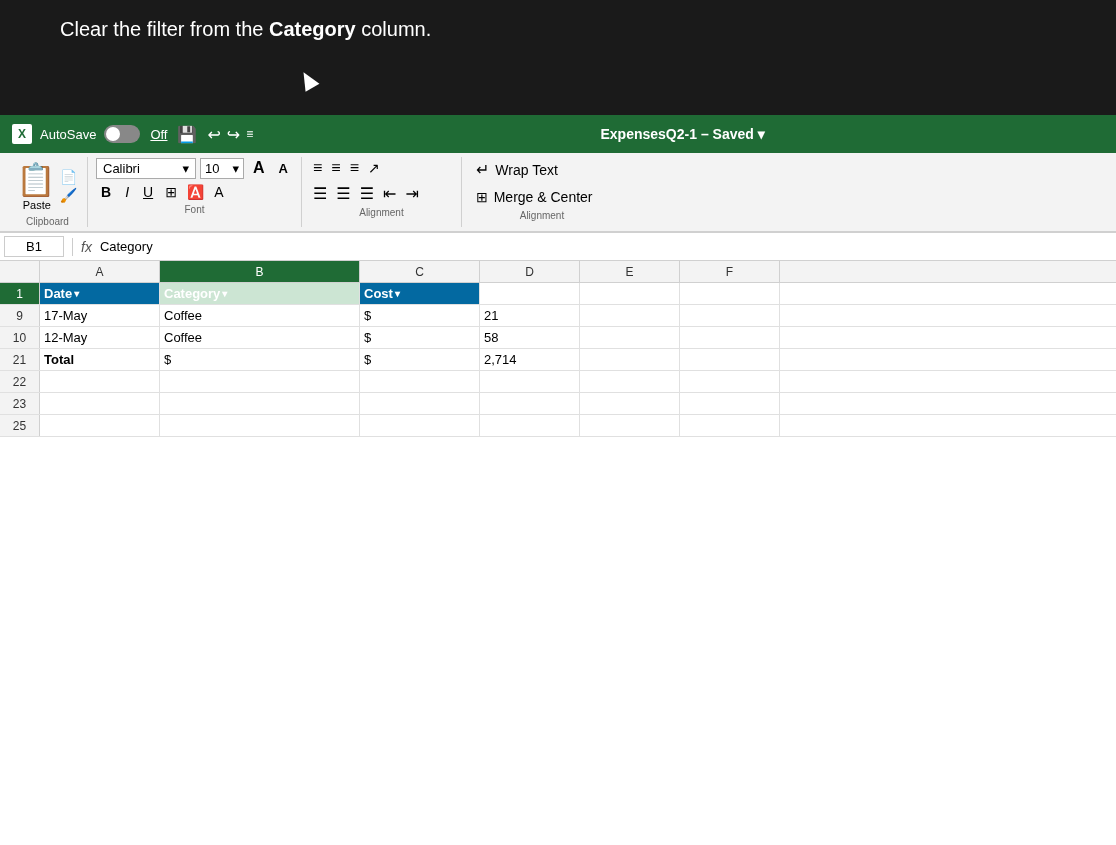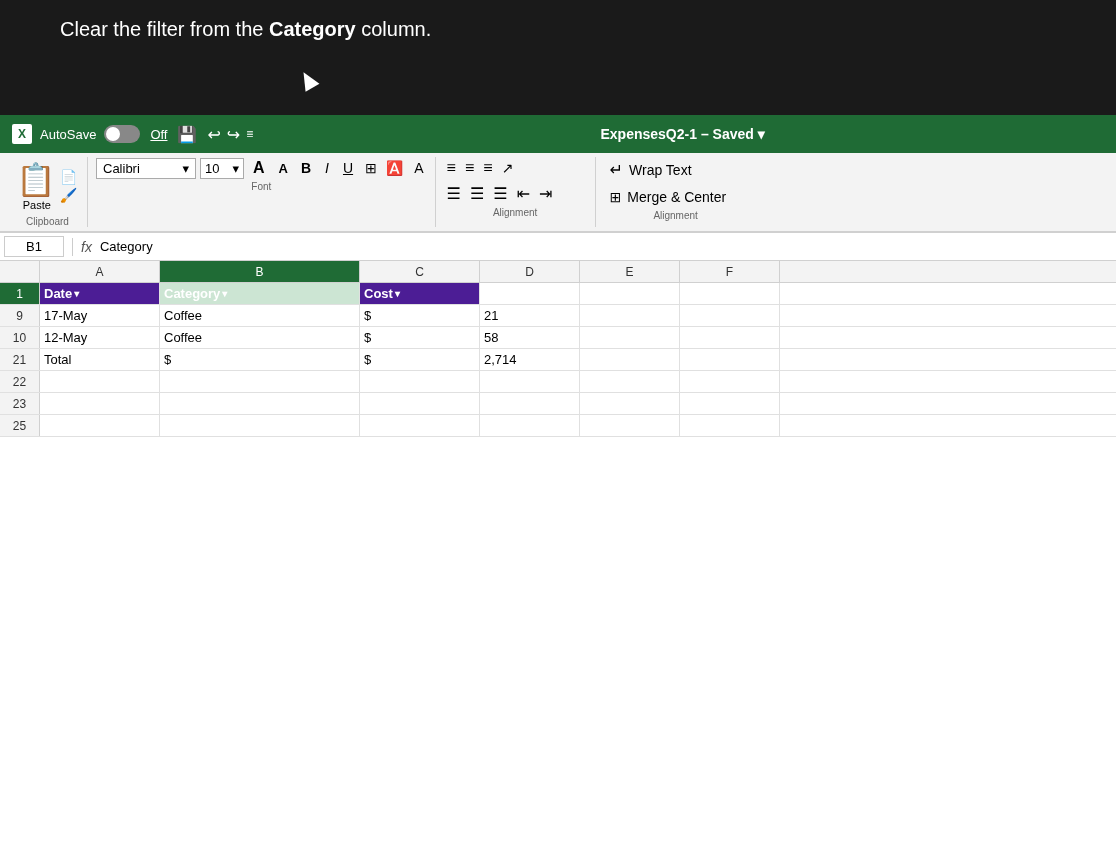--- a/index.html
+++ b/index.html
@@ -341,21 +341,21 @@
     }
     .cell {
       display: flex;
       align-items: center;
       border-right: 1px solid #e0e0e0;
       font-size: 13px;
       padding: 0 4px;
       overflow: hidden;
     }
     .cell.header-cell {
-      background: #4c1d95;
+      background: #0369a1;
       color: #fff;
       font-weight: 700;
     }
     .cell.selected {
       background: #cce5d3;
     }
     .cell .filter-icon {
       margin-left: 2px;
       font-size: 10px;
       color: #fff;
@@ -414,21 +414,21 @@
           </div>
           <div style="display:flex; align-items:center; gap:2px; cursor:pointer;">
             <span style="font-size:14px;">🖌️</span>
           </div>
         </div>
       </div>
       <div class="ribbon-group-label">Clipboard</div>
     </div>
 
     <div class="ribbon-group" style="min-width:200px;">
-      <div style="display:flex; flex-direction:row; gap:3px; width:100%;">
+      <div style="display:flex; flex-direction:column; gap:3px; width:100%;">
         <div class="font-row1">
           <div class="font-name-box">
             <span>Calibri</span>
             <span>▾</span>
           </div>
           <div class="font-size-box">
             <span>10</span>
             <span>▾</span>
           </div>
           <button class="font-btn" style="font-size:16px; font-weight:bold;">A</button>
@@ -552,21 +552,21 @@
         <div class="cell col-d">
           <span>58</span>
         </div>
         <div class="cell col-e"></div>
         <div class="cell col-f"></div>
       </div>
 
       <div class="sheet-row">
         <div class="row-num">21</div>
         <div class="cell col-a">
-          <span style="font-weight:normal;">Total</span>
+          <span style="font-weight:bold;">Total</span>
         </div>
         <div class="cell col-b">
           <span>$</span>
         </div>
         <div class="cell col-c">
           <span>$</span>
         </div>
         <div class="cell col-d">
           <span>2,714</span>
         </div>

